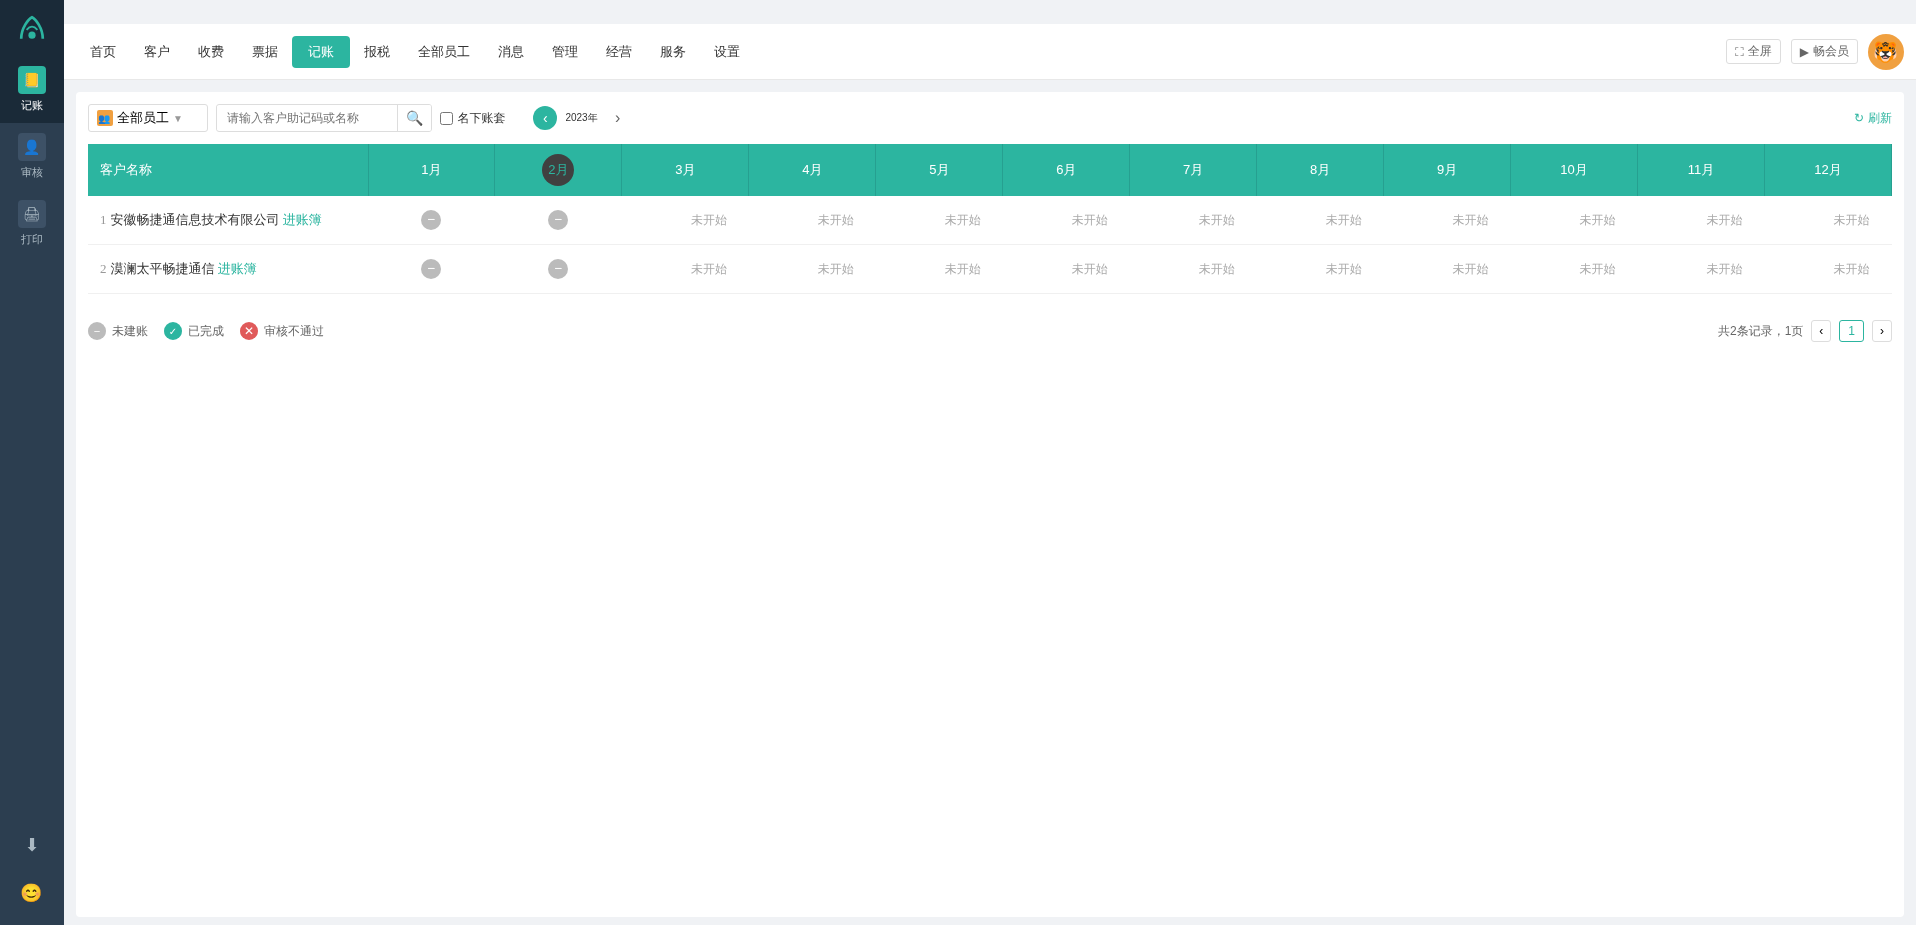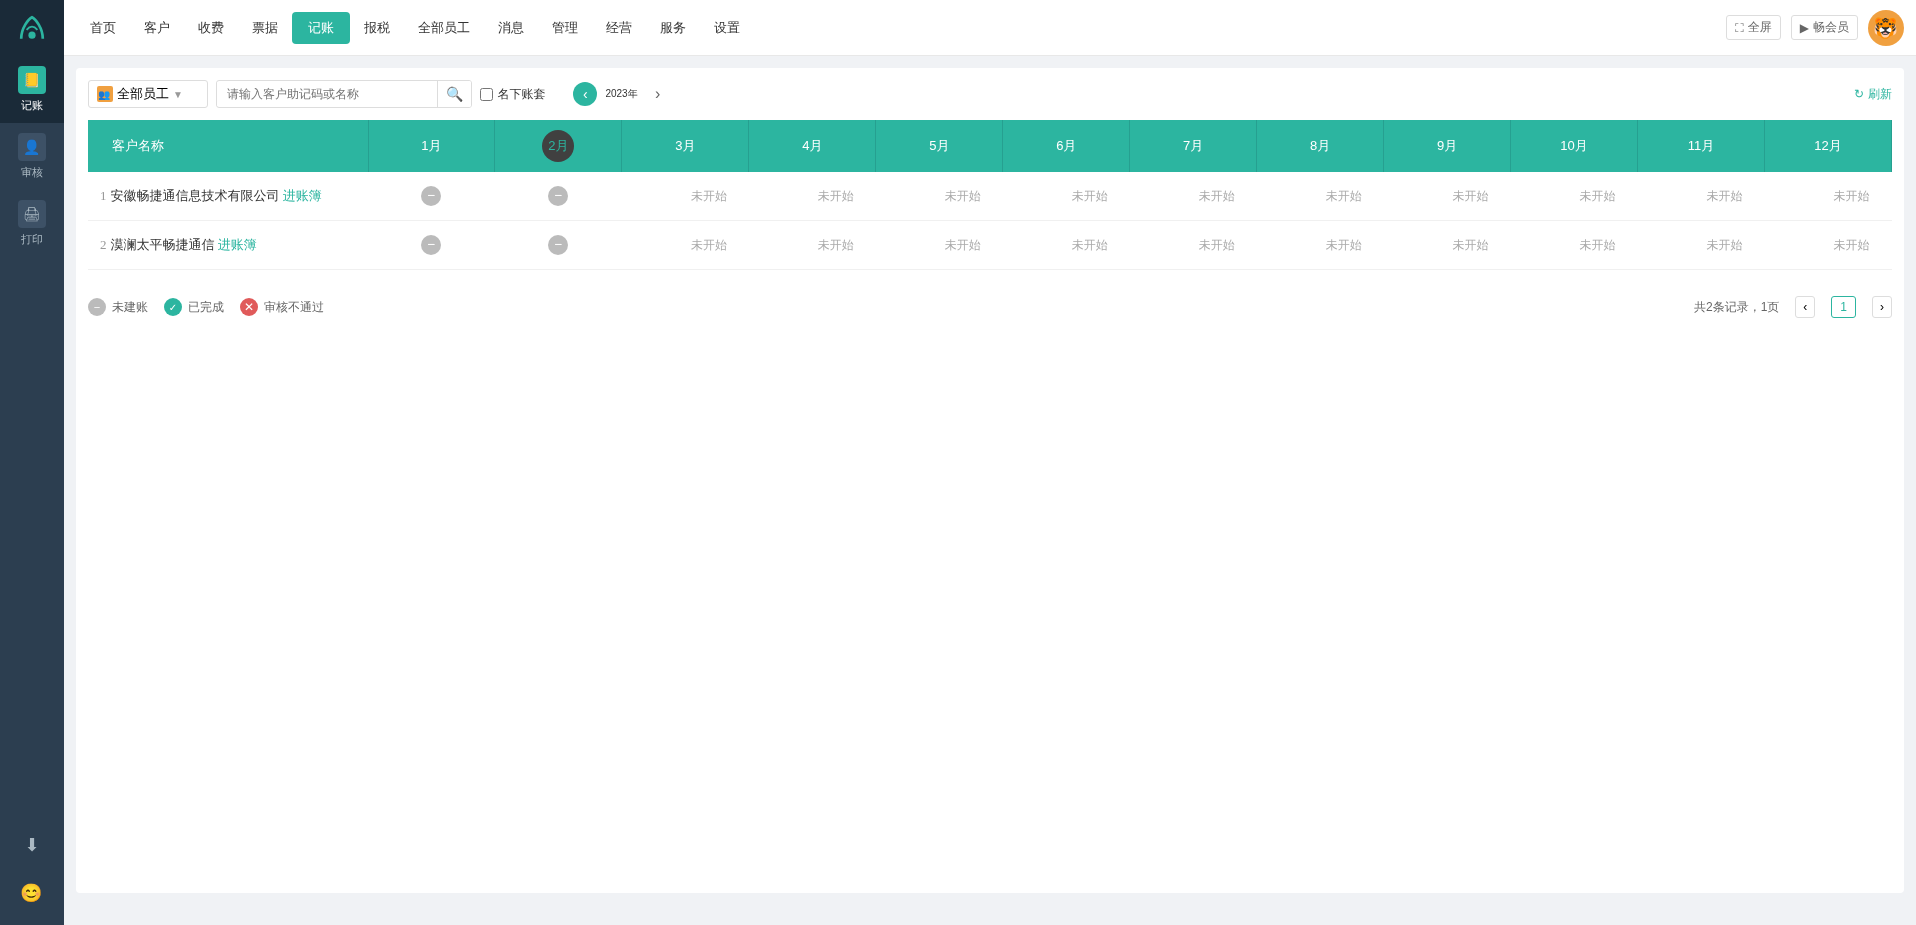--- a/index.html
+++ b/index.html
@@ -82,20 +82,21 @@
     
     .topnav {
       height: 56px;
       background: #fff;
       display: flex;
       align-items: center;
       padding: 0 12px;
       border-bottom: 1px solid #e8e8e8;
       flex-shrink: 0;
       gap: 0;
+      margin-top: 24px;
     }
     .nav-item {
       padding: 0 14px;
       height: 56px;
       display: flex;
       align-items: center;
       cursor: pointer;
       color: #333;
       font-size: 13px;
       white-space: nowrap;
@@ -188,21 +189,20 @@
       font-size: 10px;
       color: #fff;
     }
     .employee-select .chevron { color: #999; font-size: 10px; }
     .search-box {
       display: flex;
       align-items: center;
       border: 1px solid #ddd;
       border-radius: 3px;
       overflow: hidden;
-      gap: 40px;
     }
     .search-box input {
       border: none;
       outline: none;
       padding: 5px 10px;
       font-size: 12px;
       color: #999;
       width: 180px;
     }
     .search-box button {
@@ -343,21 +343,21 @@
       align-items: center;
       justify-content: center;
     }
     .legend-dot.gray { background: #bbb; color: #fff; font-size: 11px; }
     .legend-dot.teal { background: #2cb5a0; color: #fff; font-size: 10px; }
     .legend-dot.red { background: #e05a5a; color: #fff; font-size: 12px; }
     .pagination {
       margin-left: auto;
       display: flex;
       align-items: center;
-      gap: 16px;
+      gap: 8px;
       font-size: 12px;
       color: #666;
     }
     .pagination button {
       background: none;
       border: 1px solid #ddd;
       padding: 3px 7px;
       cursor: pointer;
       border-radius: 3px;
       font-size: 12px;
@@ -457,21 +457,21 @@
         </div>
         <button class="refresh-btn">
           <span>↻</span>
           <span>刷新</span>
         </button>
       </div>
 
       <table class="data-table">
         <thead>
           <tr>
-            <th style="text-align:left;padding-left:24px;font-family:Liberation Mono, monospace;">
+            <th style="text-align:left;padding-left:12px;font-family:Liberation Mono, monospace;">
               <span>客户名称</span>
             </th>
             <th>
               <span>1月</span>
             </th>
             <th>
               <span class="month-circle">2月</span>
             </th>
             <th>
               <span>3月</span>

